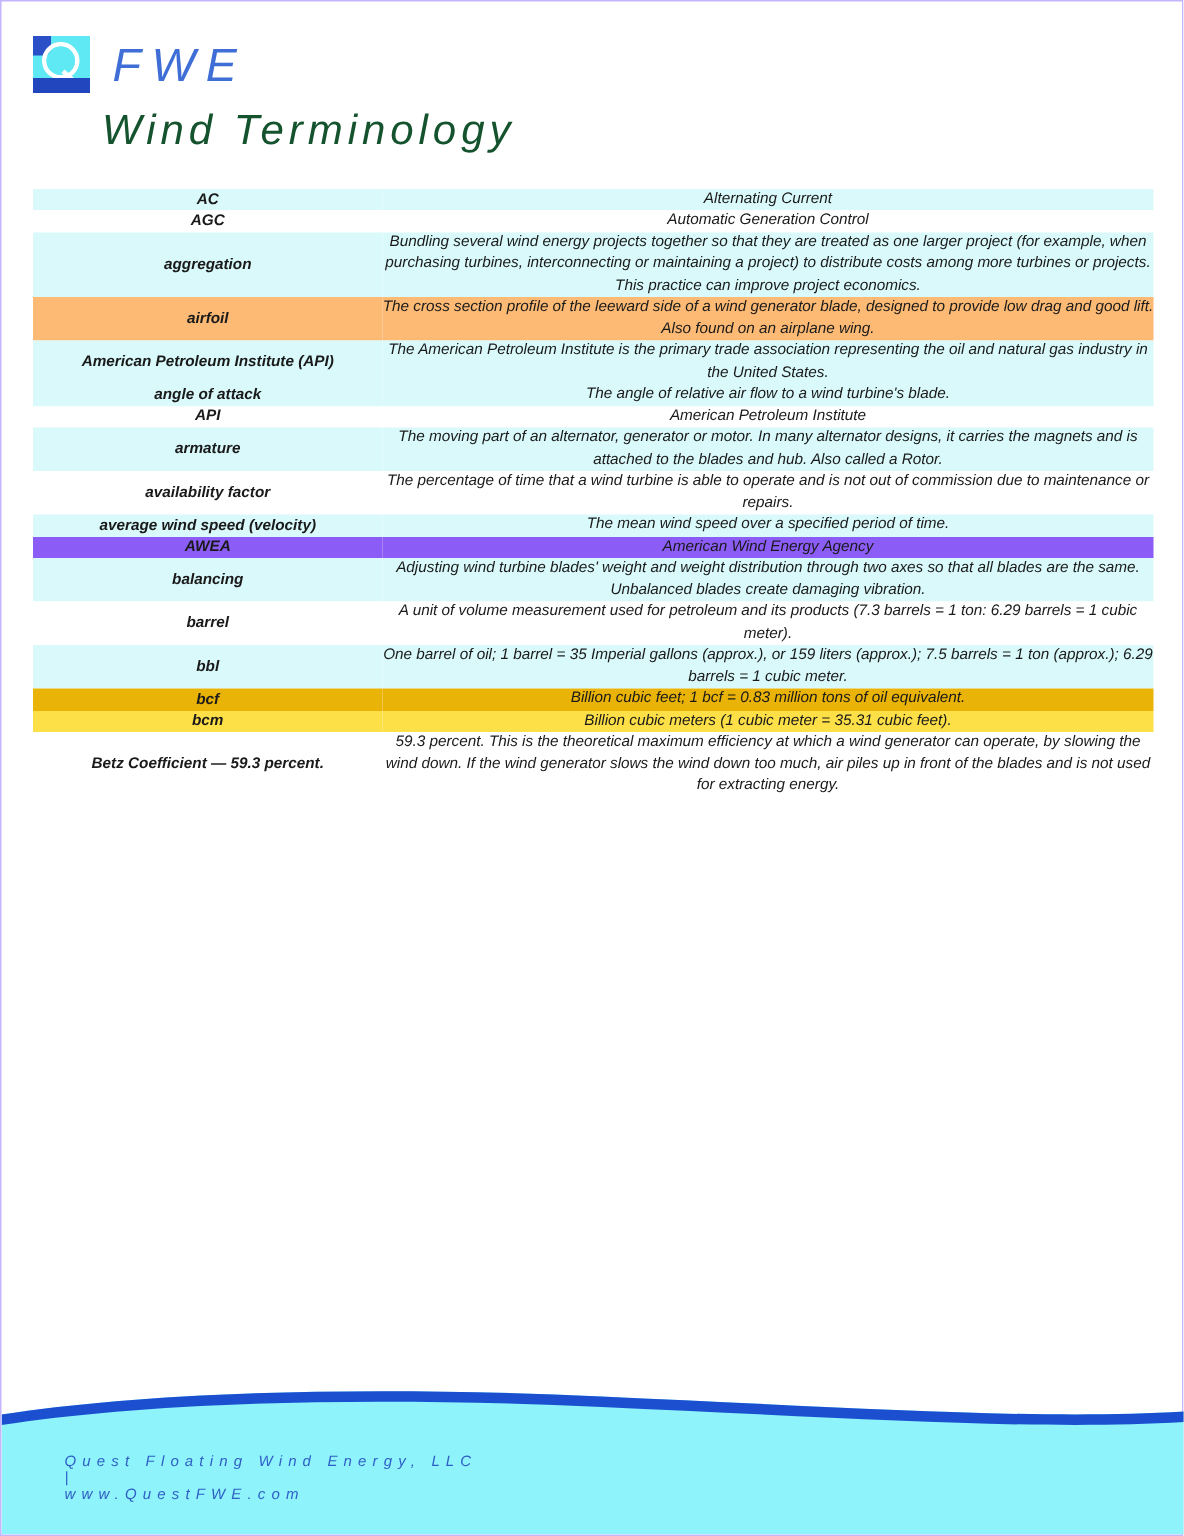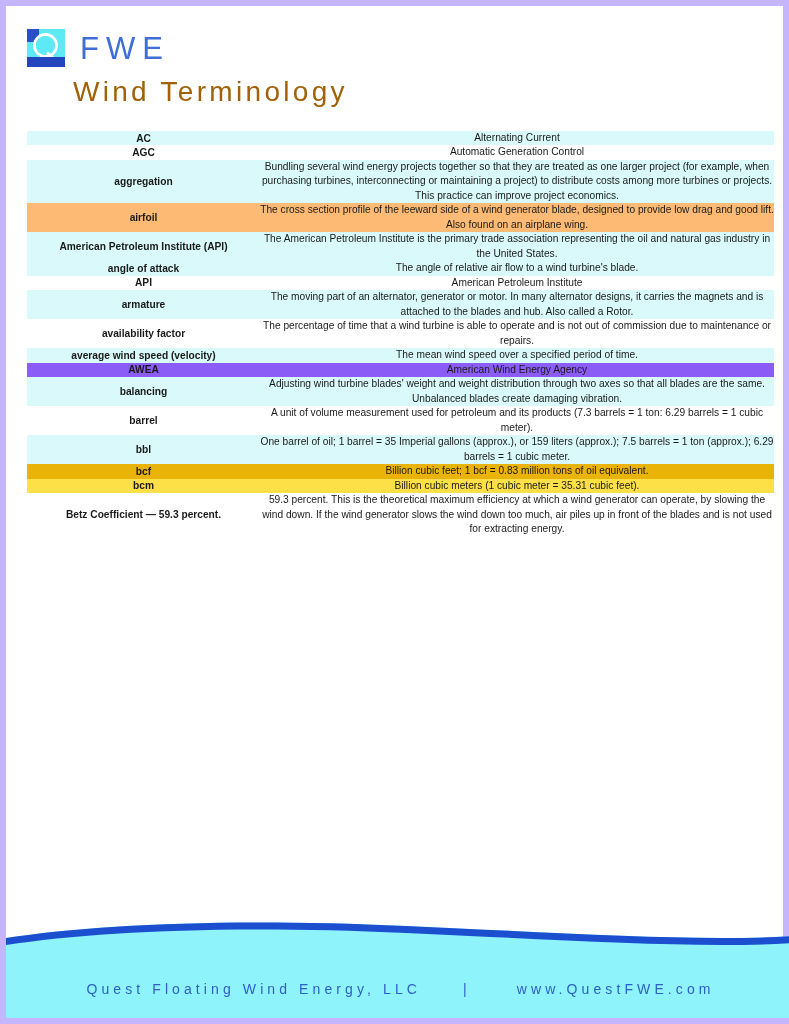--- a/index.html
+++ b/index.html
@@ -16,21 +16,22 @@
     -webkit-font-smoothing: antialiased;
   }
 
   
   #page {
     position: relative;
     width: 789px;
     height: 1024px;
     background: #ffffff;
     box-sizing: border-box;
-    border: 6px solid #c4b5fd;
+    border: 1px solid #c4b5fd;
+    font-style: italic;
   }
 
   
   #brand {
     position: absolute;
     left: 21px;
     top: 18px;
     height: 48px;
     display: flex;
     align-items: center;
@@ -150,24 +151,25 @@
   }
   #footer-text {
     position: absolute;
     left: 0;
     bottom: 21px;
     width: 789px;
     display: flex;
     justify-content: center;
     align-items: baseline;
     color: #2f5fc4;
-    font-size: 14px;
+    font-size: 10px;
     letter-spacing: 4.1px;
     font-weight: normal;
     white-space: nowrap;
+    flex-direction: column;
   }
   #footer-company { }
   #footer-sep {
     margin: 0 46px 0 42px;
     color: #2f5fc4;
   }
   #footer-url { }
 </style>
 </head>
 <body>
@@ -178,21 +180,21 @@
     <div id="logo-mark">
       <div class="tl-block"></div>
       <div class="q-ring"></div>
       <div class="q-inner"></div>
       <div class="q-tail"></div>
       <div class="bottom-block"></div>
     </div>
     <div id="brand-text" style="color: rgb(63, 111, 214);">FWE</div>
   </div>
 
-  <div id="doc-title" style="color: #a16207;">Wind Terminology</div>
+  <div id="doc-title" style="color: #14532d;">Wind Terminology</div>
 
   <table id="glossary">
     <tbody>
         <tr class="alt" style="background: rgb(217, 249, 251);">
           <td class="term">AC</td>
           <td class="definition">Alternating Current</td>
         </tr>
         <tr class="plain" style="background: rgb(255, 255, 255);">
           <td class="term">AGC</td>
           <td class="definition">Automatic Generation Control</td>

